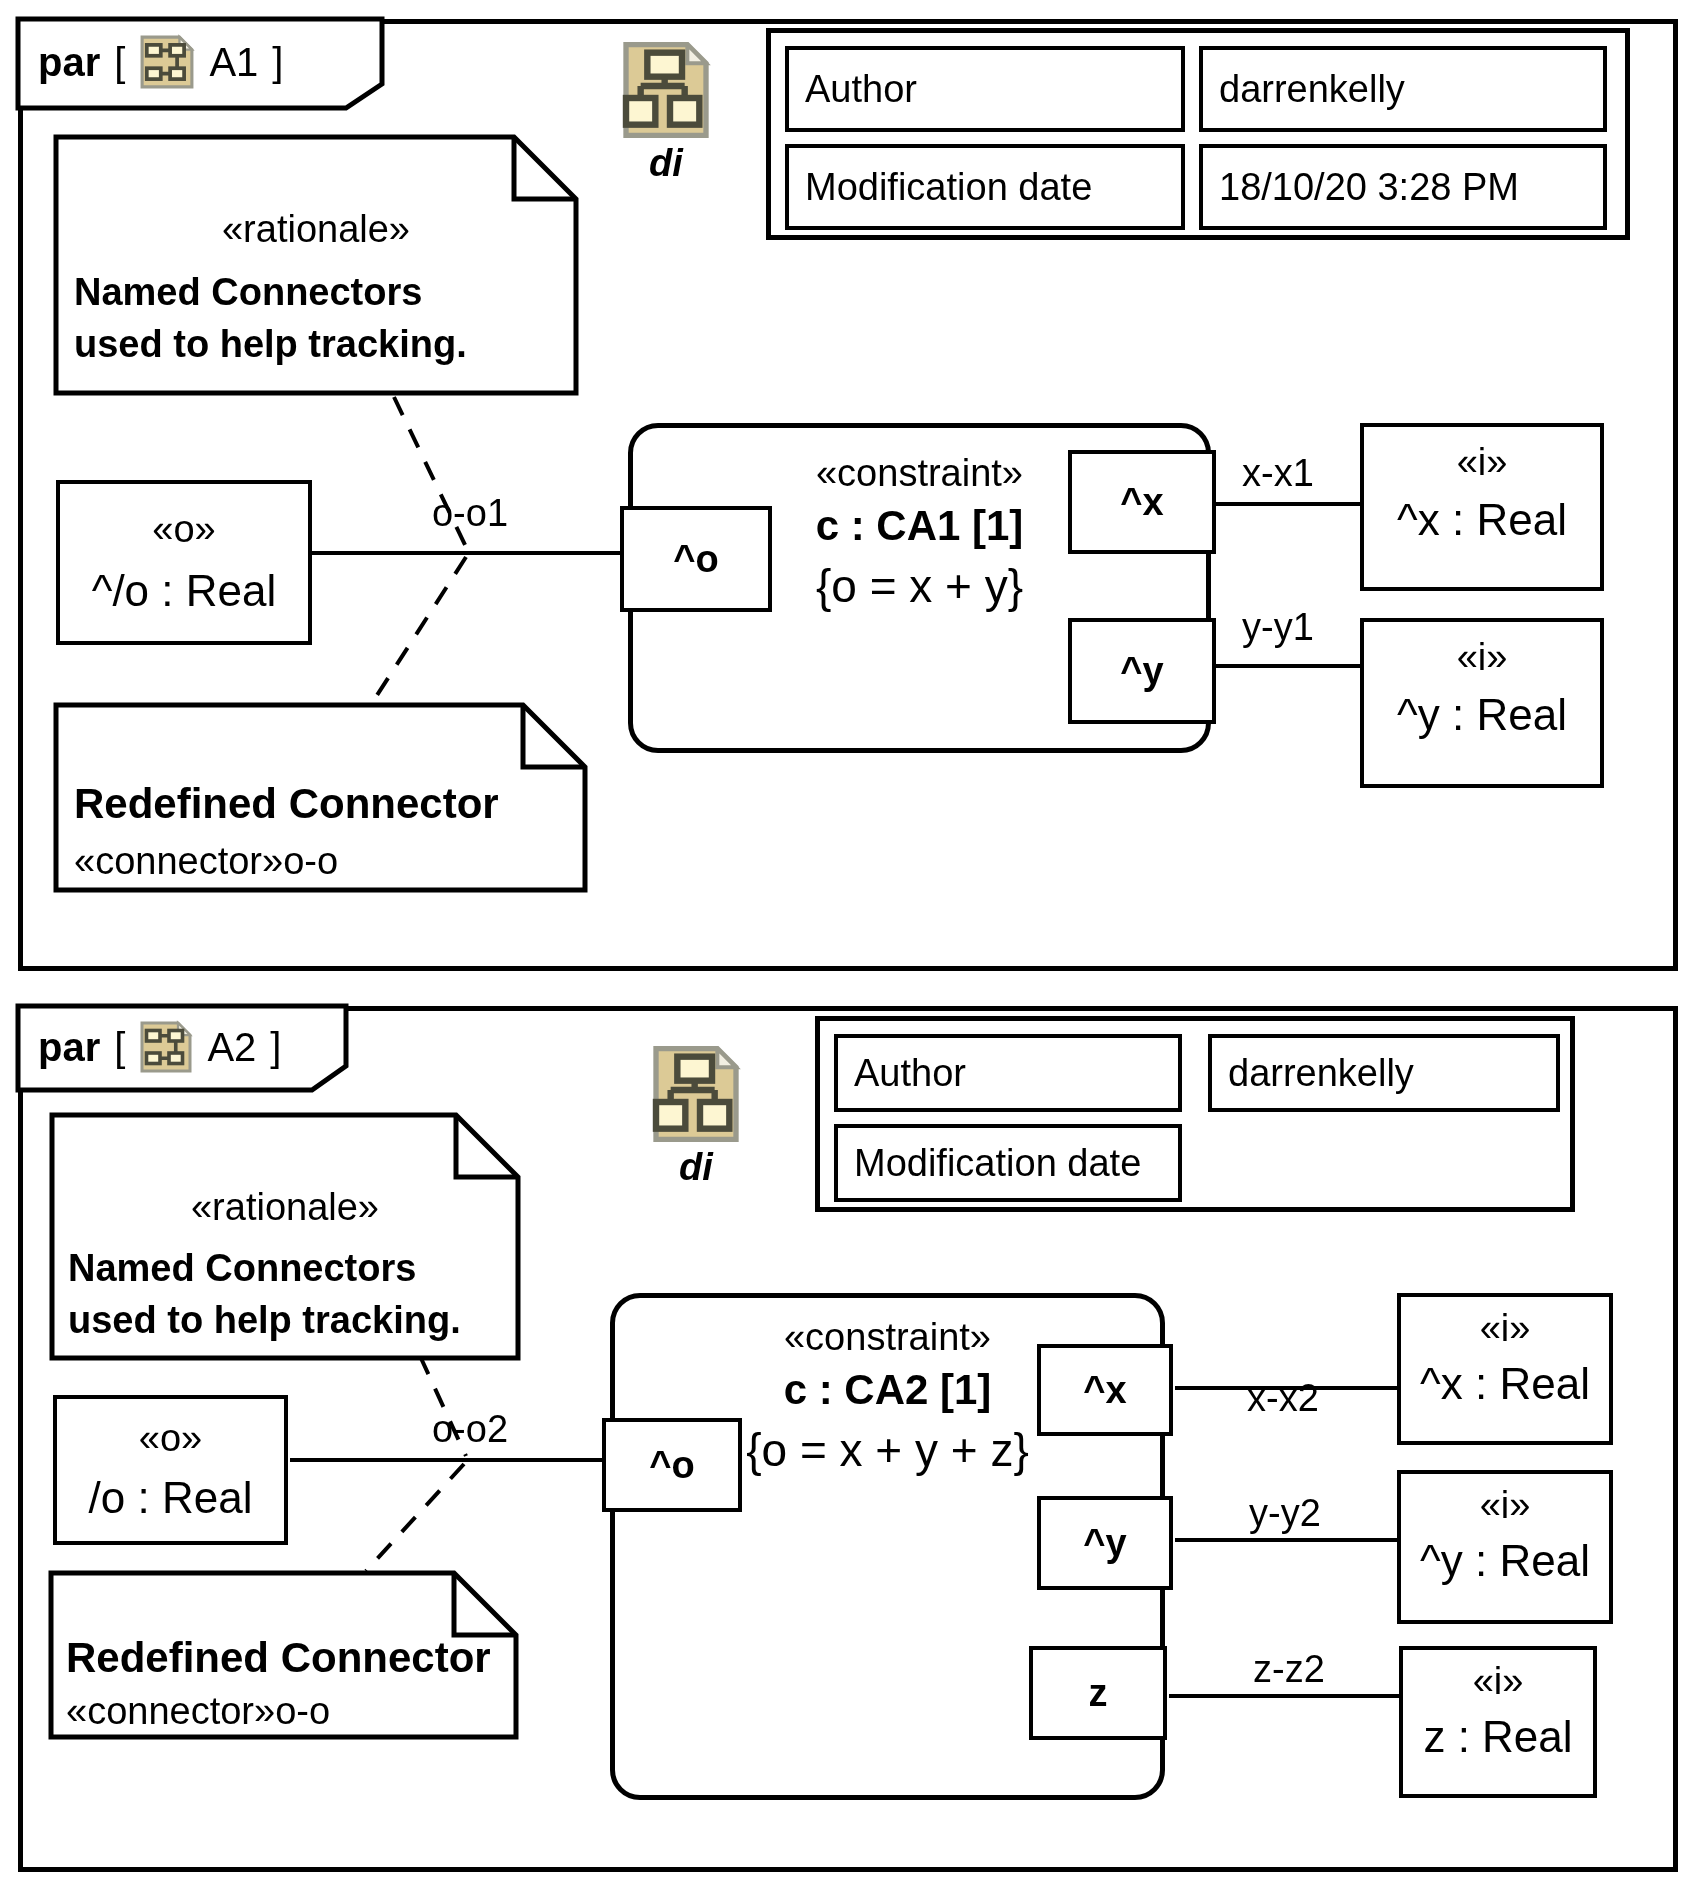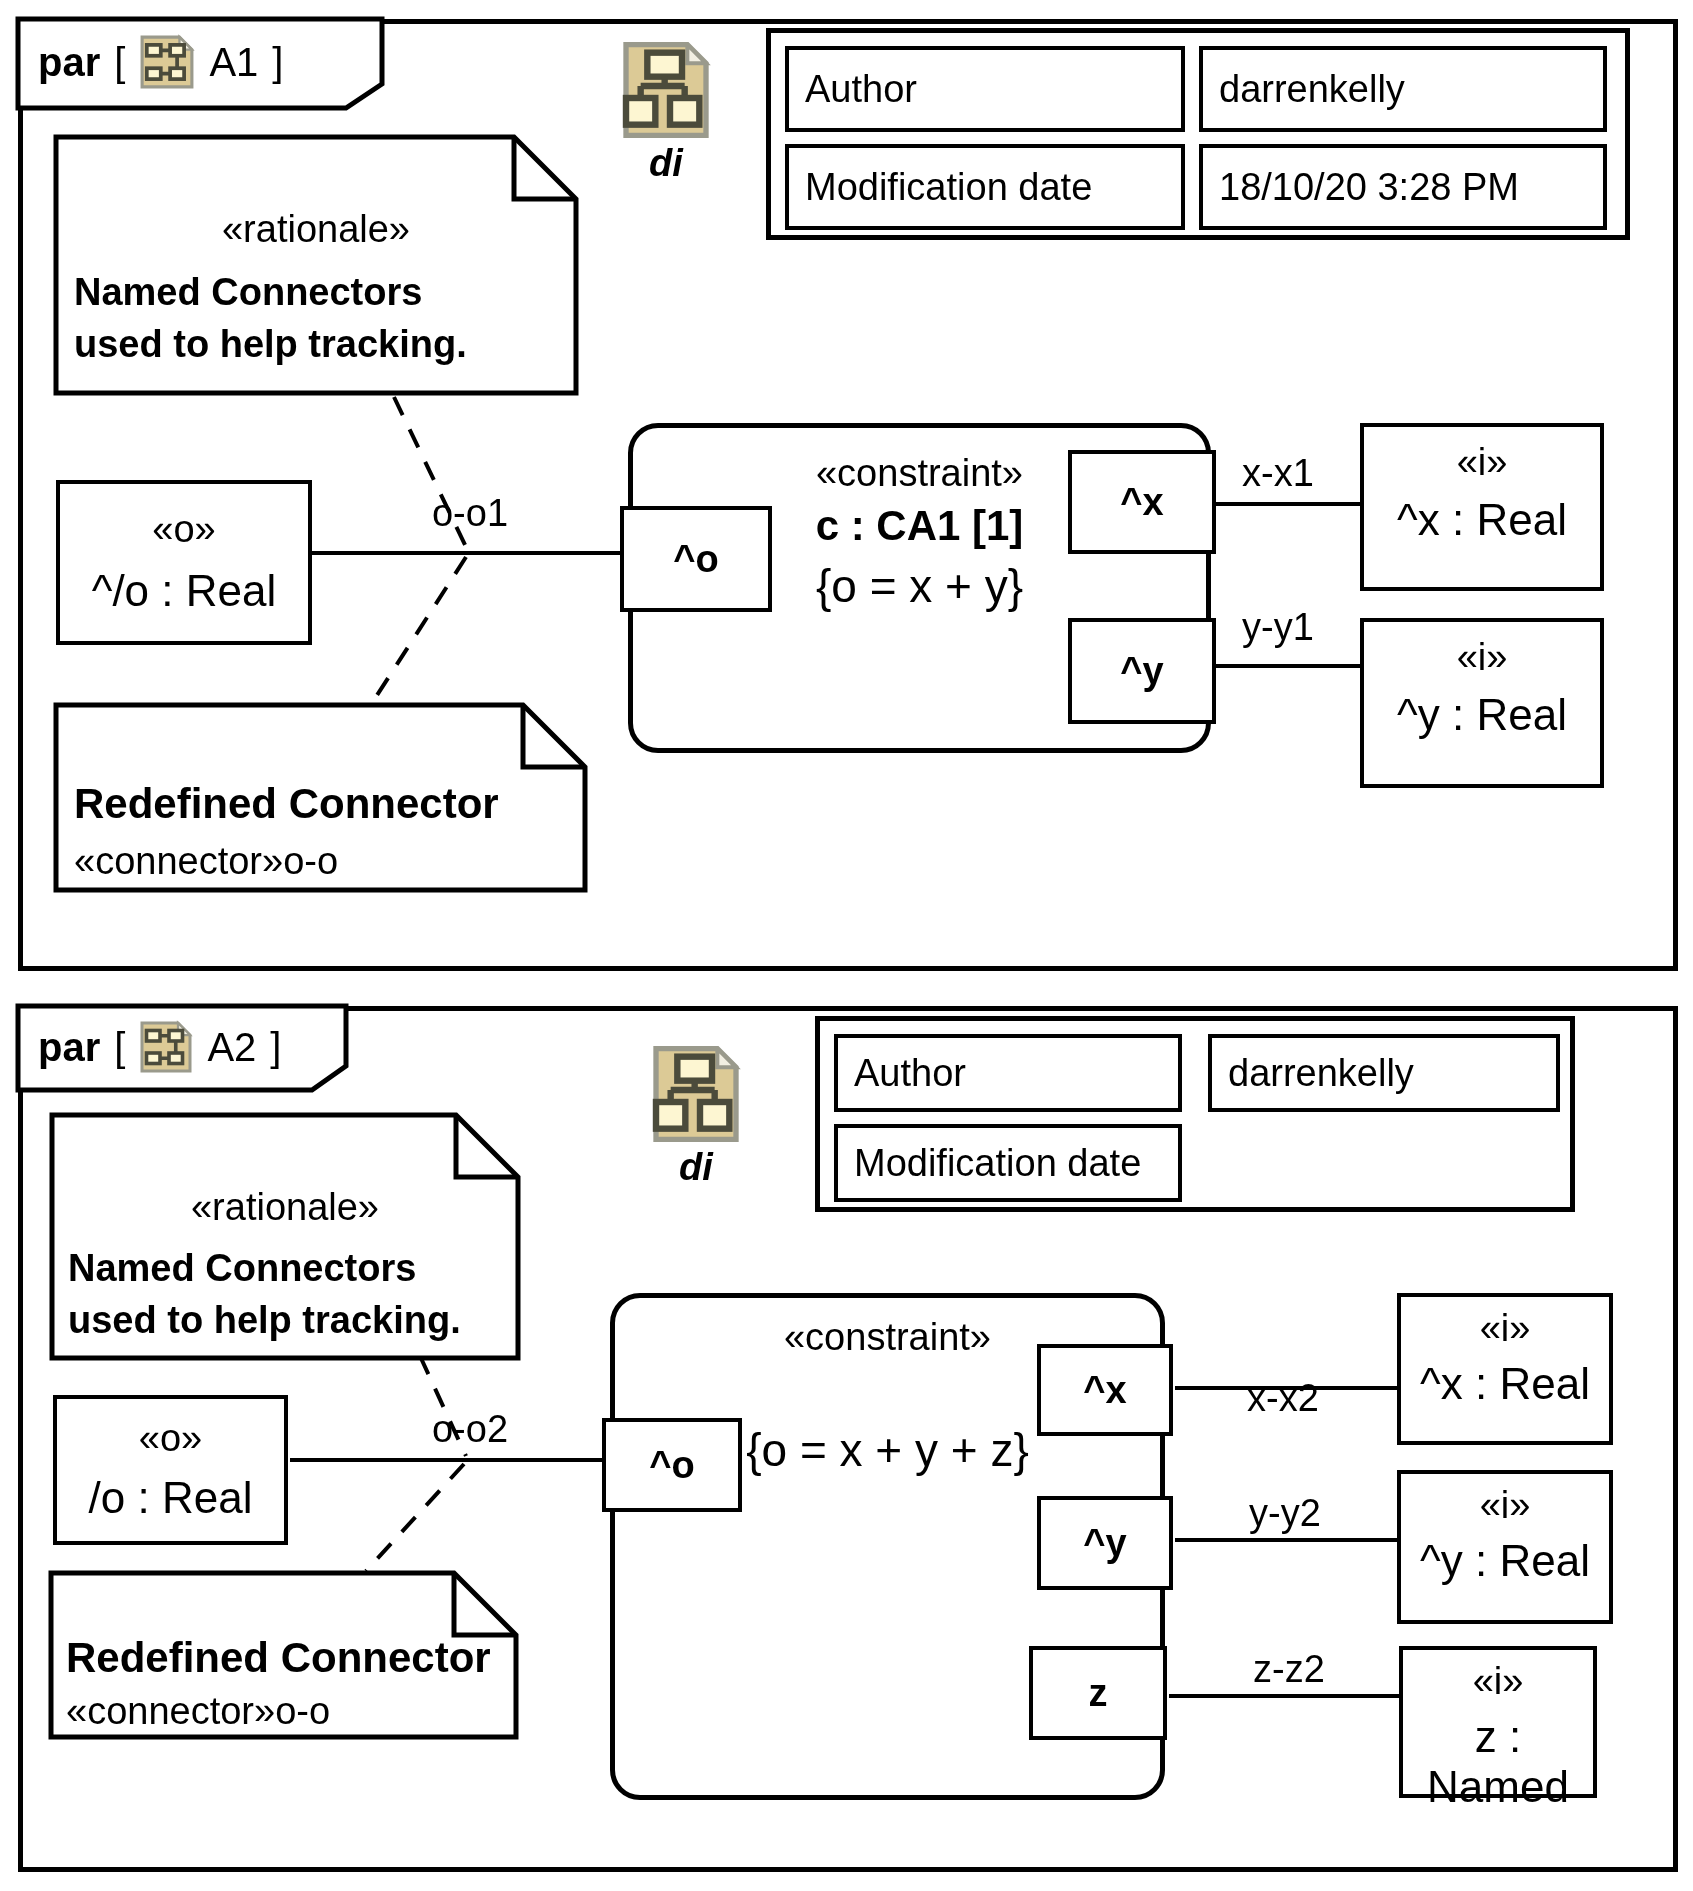--- a/index.html
+++ b/index.html
@@ -194,20 +194,21 @@
   <div class="abs node" style="left:53px;top:1395px;width:235px;height:150px;display:flex;flex-direction:column;align-items:center;justify-content:center;gap:12px;">
     <div class="t38">«o»</div>
     <div class="b40">/o : Real</div>
   </div>
 
   <div class="abs notetext b42" style="left:66px;top:1634px;width:444px;">Redefined Connector</div>
   <div class="abs notetext t38" style="left:66px;top:1690px;width:444px;">«connector»o-o</div>
 
   <div class="abs round" style="left:610px;top:1293px;width:555px;height:507px;">
     <div class="abs t38 ctr" style="left:0;top:18px;width:100%;">«constraint»</div>
+    <div class="abs b42 ctr" style="left:0;top:68px;width:100%;">c : CA2 [1]</div>
     <div class="abs t40 ctr" style="left:0;top:126px;width:100%;">{o = x + y + z}</div>
   </div>
 
   <div class="abs port" style="left:602px;top:1418px;width:140px;height:94px;">
       <span>^o</span>
     </div>
   <div class="abs port" style="left:1037px;top:1344px;width:136px;height:92px;">
       <span>^x</span>
     </div>
   <div class="abs port" style="left:1037px;top:1496px;width:136px;height:94px;">
@@ -220,21 +221,21 @@
   <div class="abs node ctr" style="left:1397px;top:1293px;width:216px;height:152px;">
     <div class="t38" style="margin-top:10px;">«i»</div>
     <div class="b40" style="margin-top:8px;">^x : Real</div>
   </div>
   <div class="abs node ctr" style="left:1397px;top:1470px;width:216px;height:154px;">
     <div class="t38" style="margin-top:10px;">«i»</div>
     <div class="b40" style="margin-top:8px;">^y : Real</div>
   </div>
   <div class="abs node ctr" style="left:1399px;top:1646px;width:198px;height:152px;">
     <div class="t38" style="margin-top:10px;">«i»</div>
-    <div class="b40" style="margin-top:8px;">z : Named</div>
+    <div class="b40" style="margin-top:8px;">z : Real</div>
   </div>
 
   <div class="abs lbl t40" style="left:400px;top:1408px;width:140px;">o-o2</div>
   <div class="abs lbl" style="left:1228px;top:1338px;width:110px;margin-top:39px;">x-x2</div>
   <div class="abs lbl" style="left:1230px;top:1492px;width:110px;">y-y2</div>
   <div class="abs lbl" style="left:1234px;top:1648px;width:110px;">z-z2</div>
 
 </div>
 
 </body></html>

